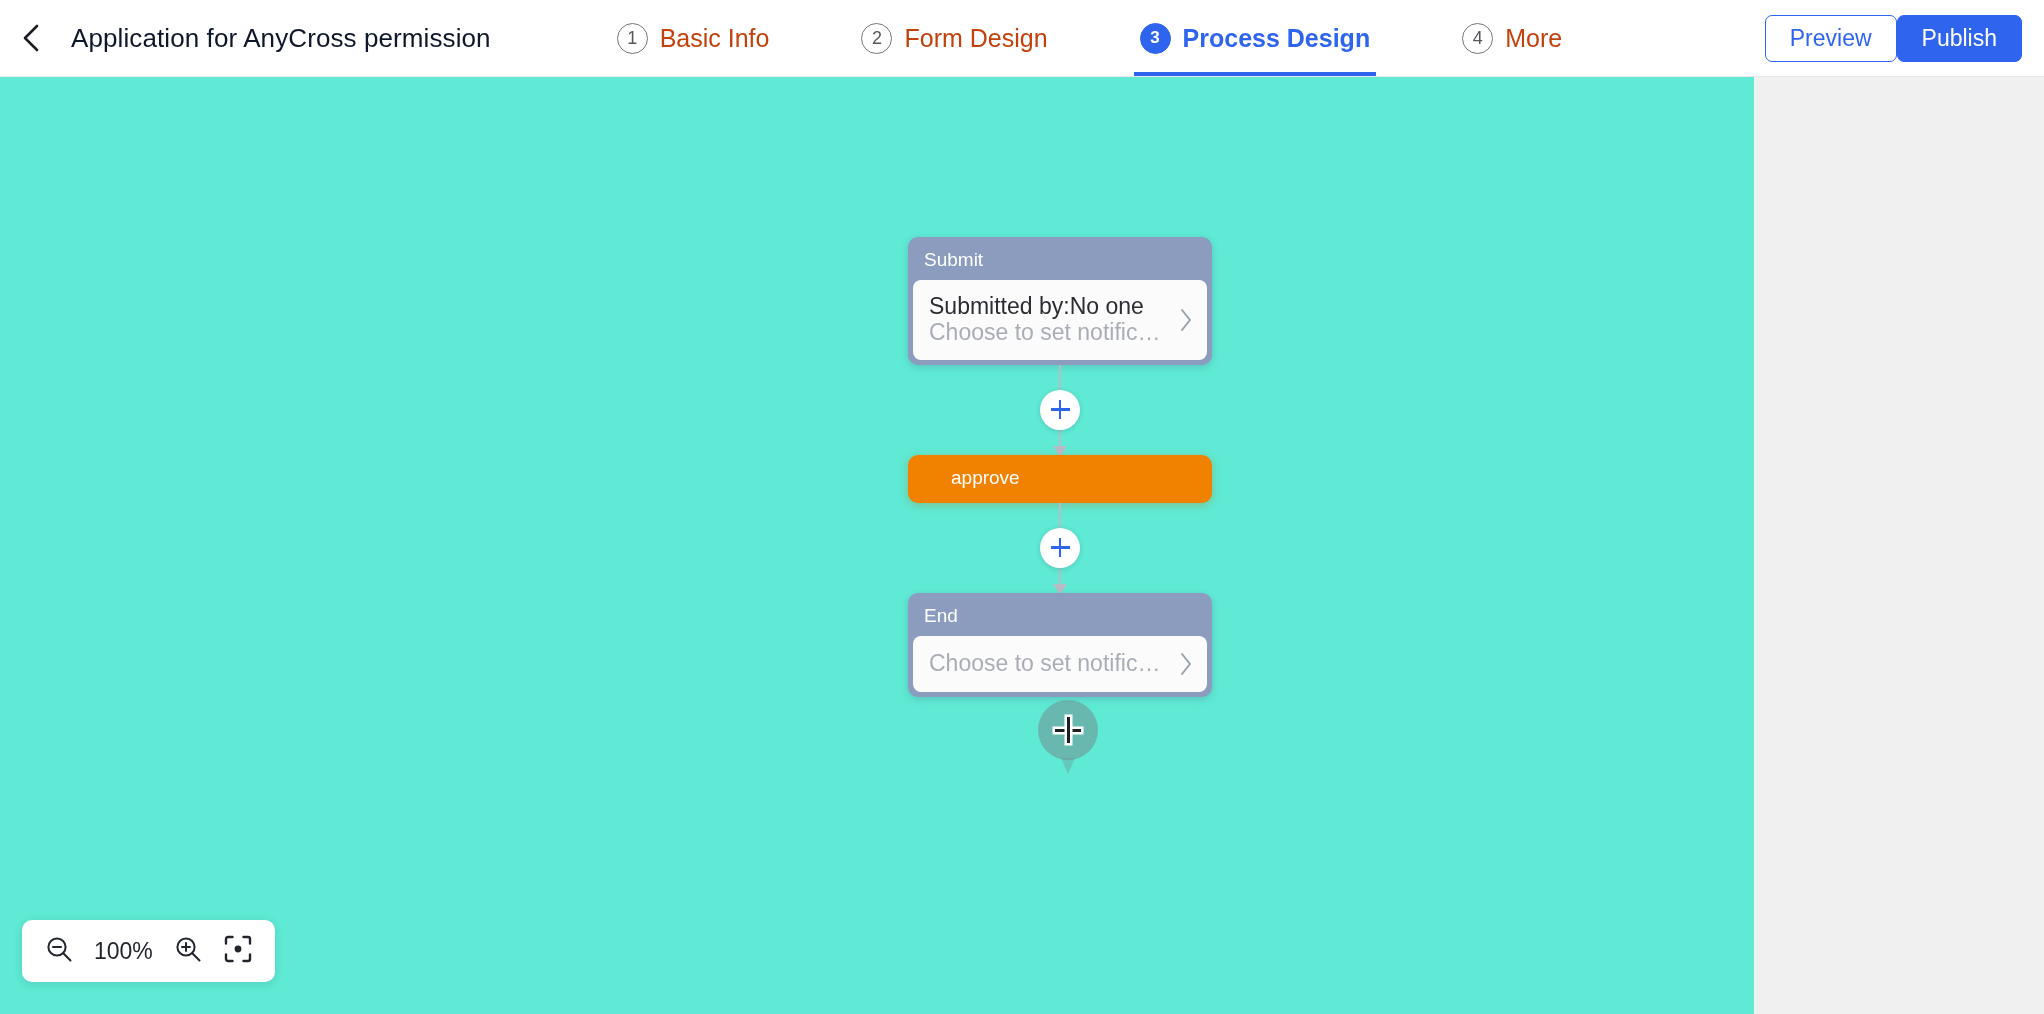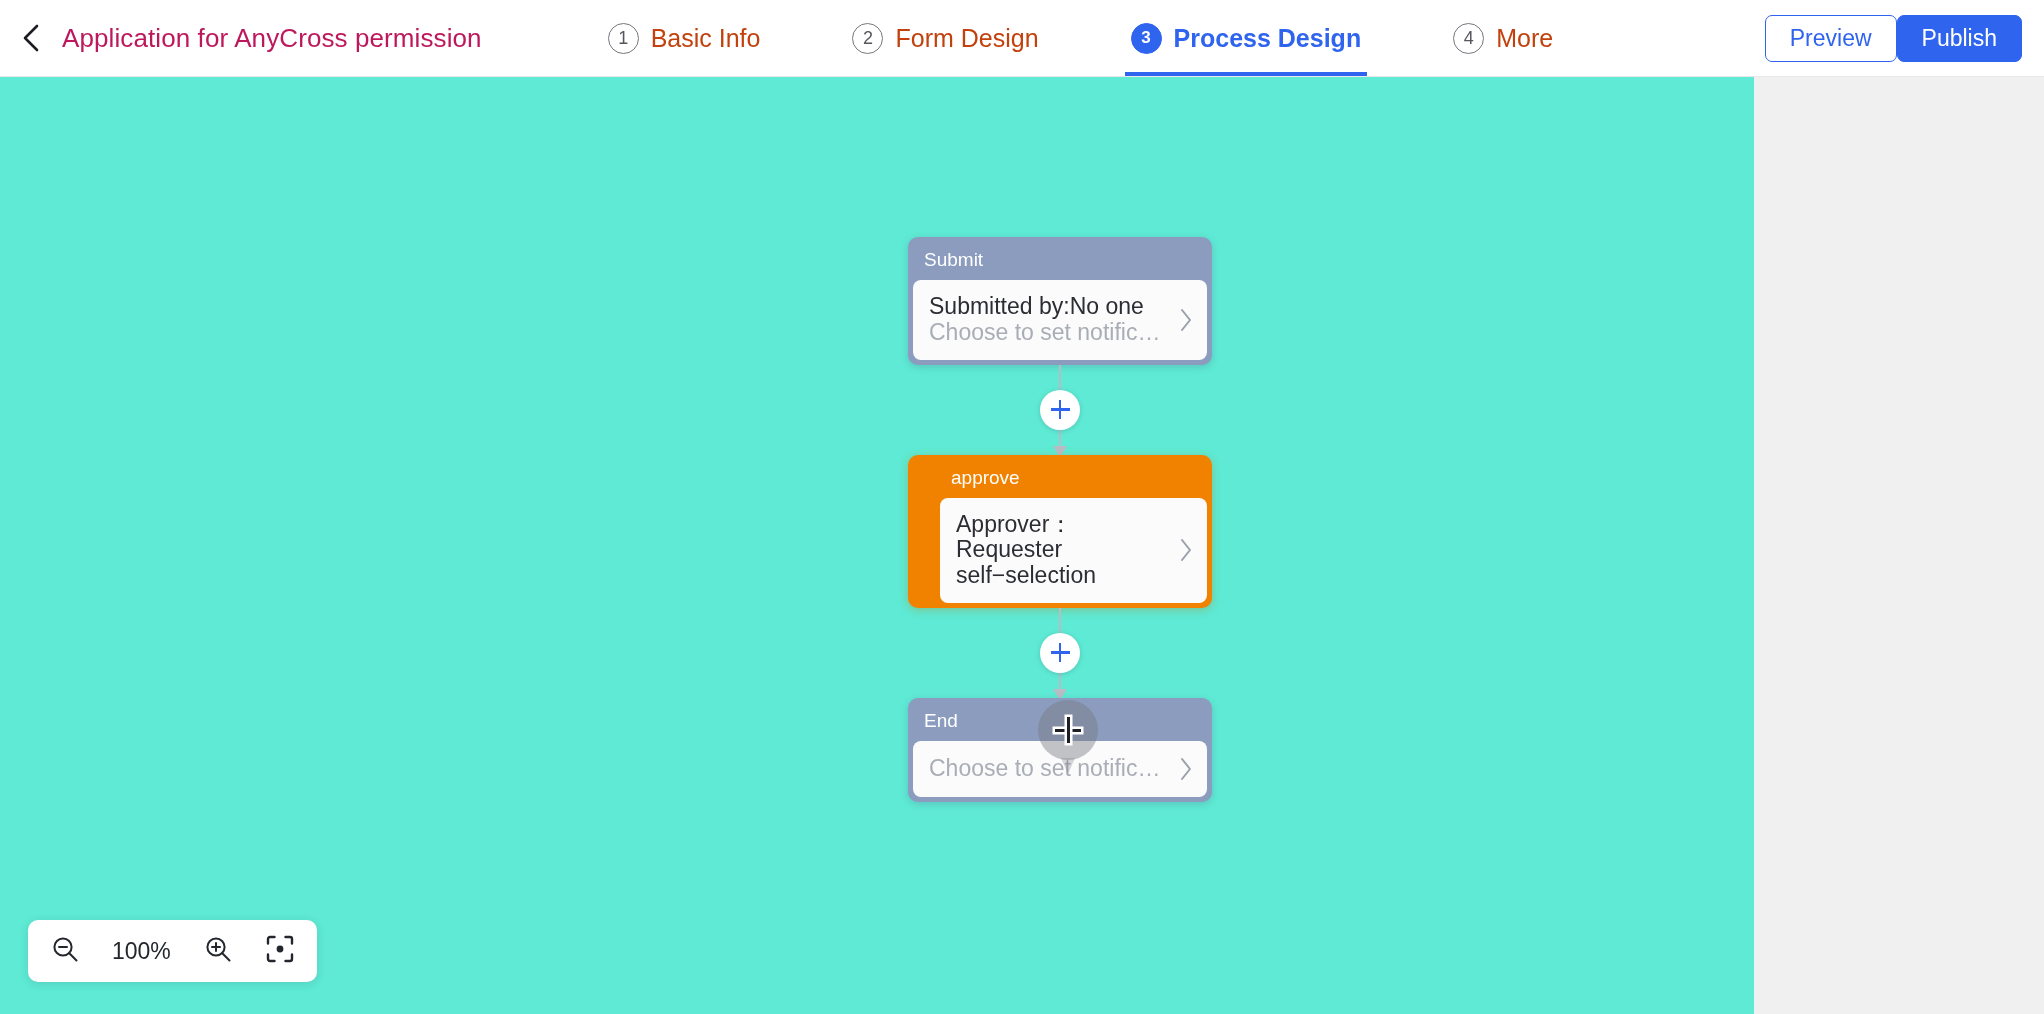--- a/index.html
+++ b/index.html
@@ -30,24 +30,24 @@
     display: flex;
     align-items: center;
     justify-content: center;
     cursor: pointer;
     flex: none;
   }
   .back-btn svg { display: block; }
 
   .doc-title {
     font-size: 26px;
-    color: #be185d;
+    color: #0f172a;
     letter-spacing: .1px;
     white-space: nowrap;
-    margin-left: 8px;
+    margin-left: 17px;
     flex: none;
   }
 
   .tabs {
     display: flex;
     align-items: stretch;
     height: 100%;
     margin-left: 98px;
     flex: none;
   }
@@ -290,29 +290,29 @@
     bottom: -14px;
     width: 0; height: 0;
     border-left: 7px solid transparent;
     border-right: 7px solid transparent;
     border-top: 16px solid rgba(120,124,132,.30);
   }
 
   
   .zoom-bar {
     position: absolute;
-    left: 28px;
+    left: 22px;
     bottom: 32px;
     height: 62px;
     background: #ffffff;
     border-radius: 10px;
     box-shadow: 0 2px 10px rgba(40,50,70,.14);
     display: flex;
     align-items: center;
-    gap: 16px;
+    gap: 4px;
     padding: 0 14px;
   }
   .zoom-item {
     width: 46px;
     height: 46px;
     display: flex;
     align-items: center;
     justify-content: center;
     cursor: pointer;
     color: #23262c;
@@ -399,30 +399,20 @@
       <span class="line"></span>
       <span class="arrow"></span>
       <div class="add-btn">
         <span class="plus-h"></span>
         <span class="plus-v"></span>
       </div>
     </div>
 
     <div class="node node-orange">
       <div class="node-title">approve</div>
-      <div class="node-body">
-        <div class="node-body-text">
-          <div class="node-line-main wrap">Approver： Requester self−selection</div>
-        </div>
-        <div class="chev">
-          <svg width="14" height="24" viewBox="0 0 14 24" fill="none">
-            <path d="M3 2 L11 12 L3 22" stroke="#9aa0ab" stroke-width="2" stroke-linecap="round" stroke-linejoin="round"></path>
-          </svg>
-        </div>
-      </div>
     </div>
 
     <div class="connector">
       <span class="line"></span>
       <span class="arrow"></span>
       <div class="add-btn">
         <span class="plus-h"></span>
         <span class="plus-v"></span>
       </div>
     </div>

